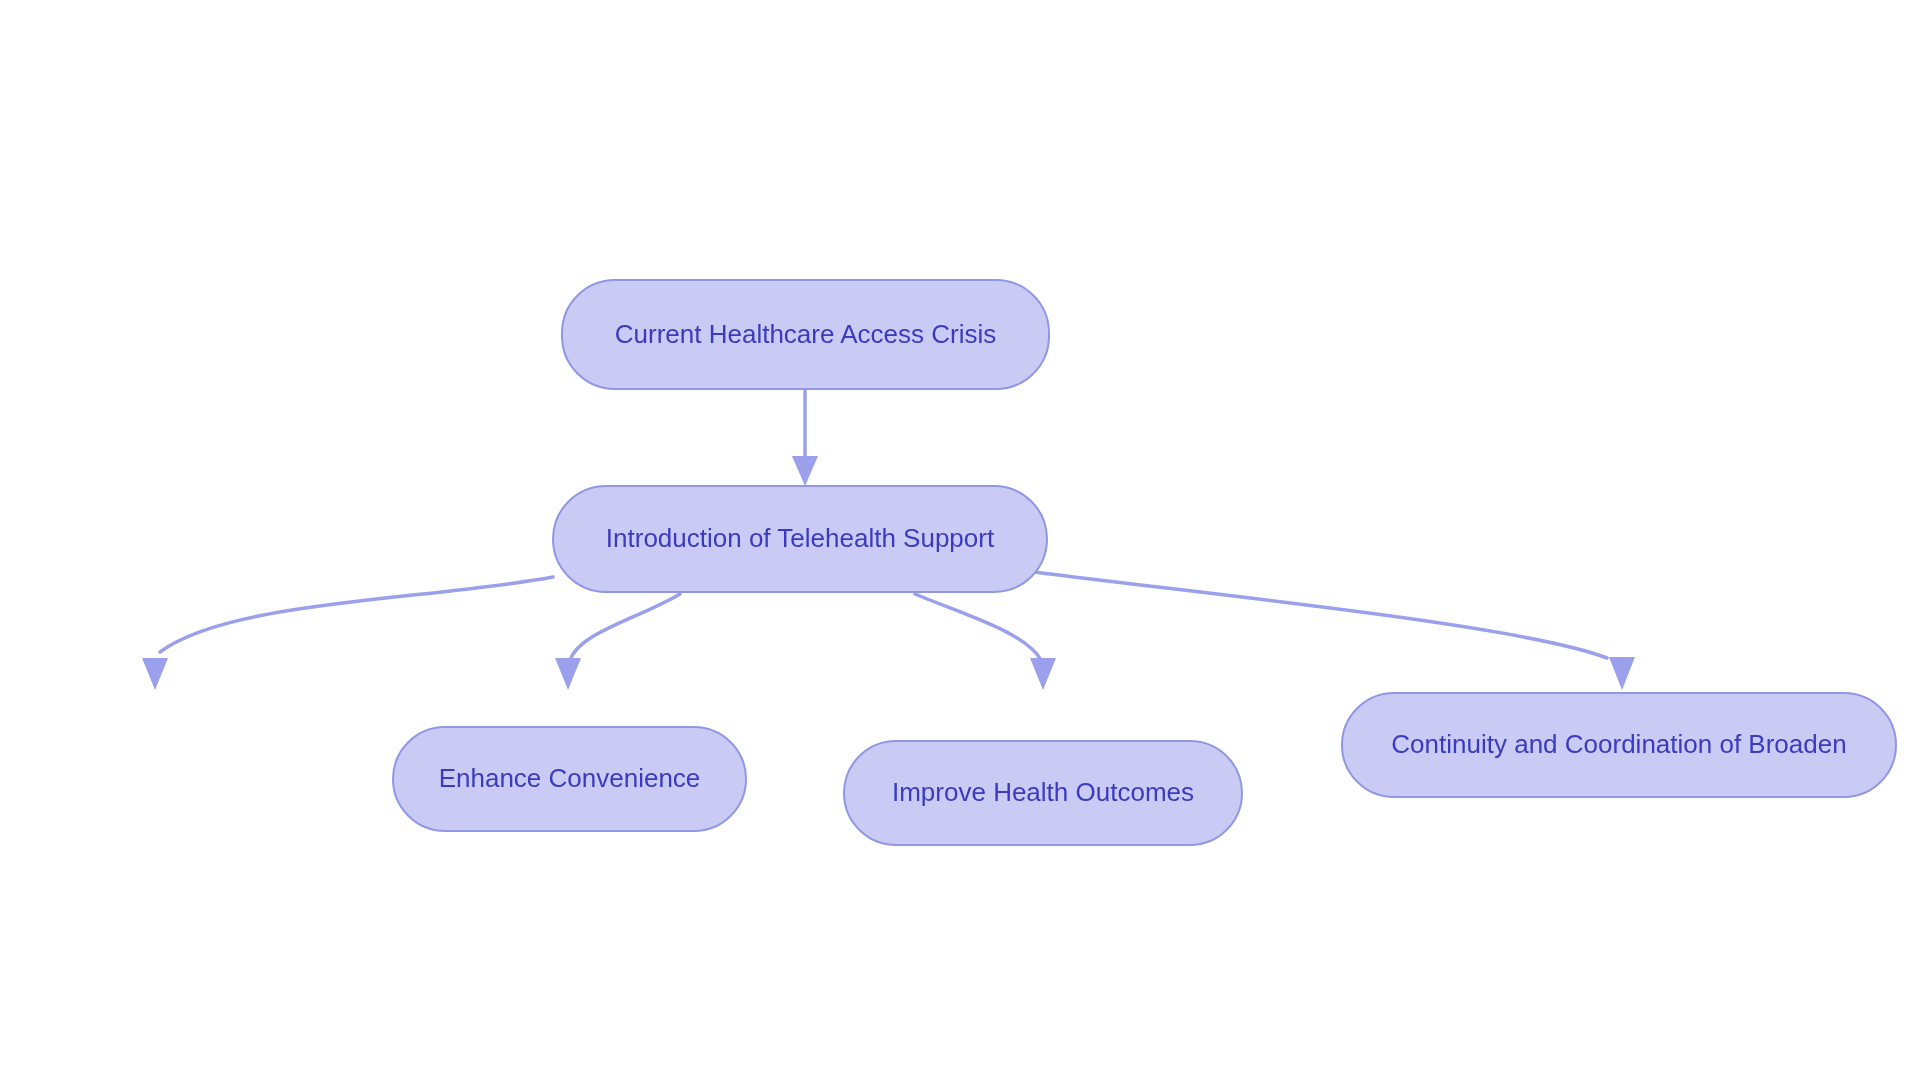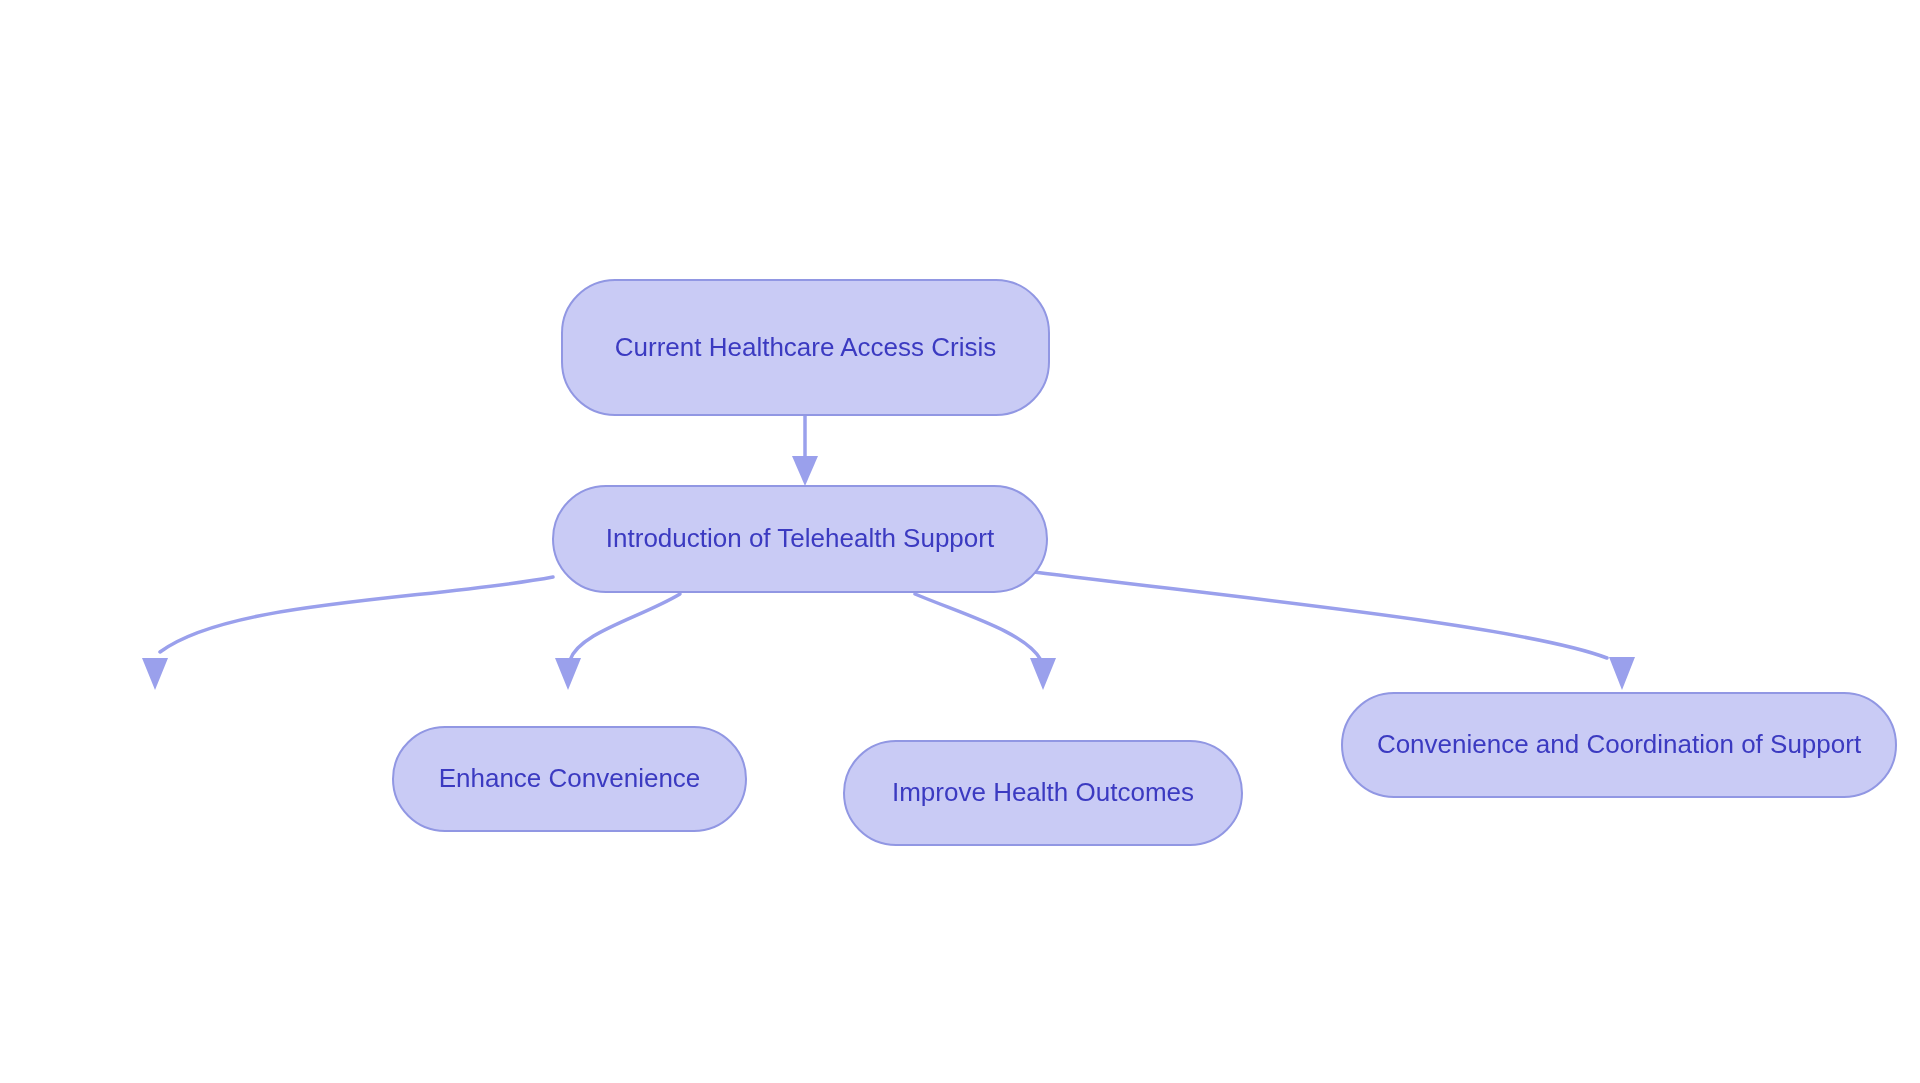--- a/index.html
+++ b/index.html
@@ -26,21 +26,21 @@
     border-radius:54px;
     display:flex;align-items:center;justify-content:center;
     text-align:center;
   }
   .node-label{
     color:var(--node-text);
     font-size:26px;
     line-height:1.2;
     white-space:nowrap;
   }
-  .n-crisis     {left:561px; top:279px; width:489px; height:137px;}
+  .n-crisis     {left:561px; top:279px; width:489px; height:111px;}
   .n-telehealth {left:552px; top:485px; width:496px; height:108px;}
   .n-access     {left:17px;  top:692px; width:277px; height:106px;}
   .n-convenience{left:392px; top:692px; width:355px; height:106px;margin-top:34px;}
   .n-outcomes   {left:843px; top:692px; width:400px; height:106px;margin-top:48px;}
   .n-continuity {left:1341px;top:692px; width:556px; height:106px;}
 </style>
 </head>
 <body>
 
 <div id="canvas">
@@ -74,16 +74,16 @@
 
   <div class="node n-convenience">
     <span class="node-label">Enhance Convenience</span>
   </div>
 
   <div class="node n-outcomes">
     <span class="node-label">Improve Health Outcomes</span>
   </div>
 
   <div class="node n-continuity">
-    <span class="node-label">Convenience and Coordination of Support</span>
+    <span class="node-label">Continuity and Coordination of Broaden</span>
   </div>
 
 </div>
 
 </body></html>

